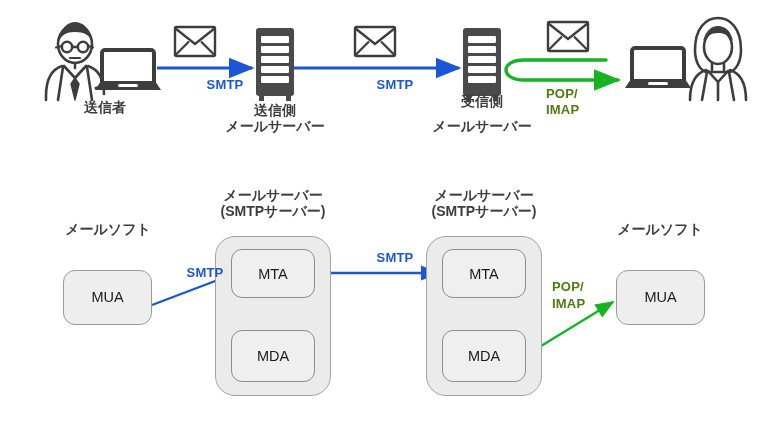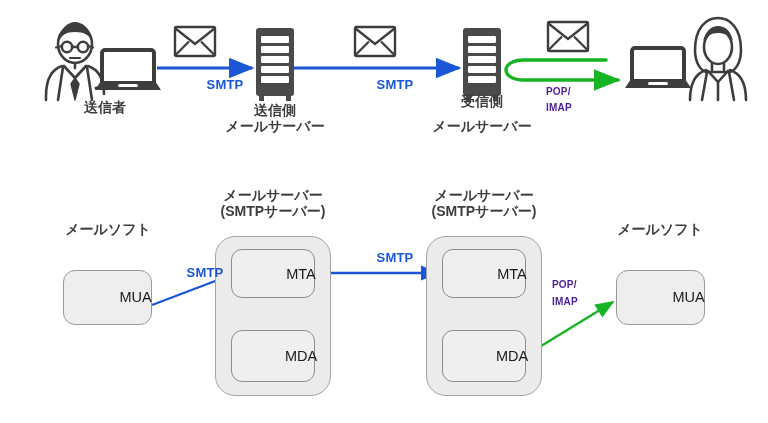--- a/index.html
+++ b/index.html
@@ -38,35 +38,34 @@
     font-weight: bold;
   }
   .lbl-proto-smtp {
     color: #1a56d6;
     font-size: 13px;
     font-weight: bold;
     letter-spacing: 0.2px;
     margin-left: 19px;
   }
   .lbl-proto-pop {
-    color: #4c1d95;
-    font-size: 10px;
+    color: #4d7c0f;
+    font-size: 13px;
     font-weight: bold;
     letter-spacing: 0.2px;
     text-align: left;
     line-height: 1.25;
   }
   .boxlabel {
     position: absolute;
     text-align: center;
     white-space: nowrap;
     color: #1a1a1a;
     font-size: 14.5px;
     font-weight: normal;
-    margin-left: 28px;
   }
   .node-box {
     position: absolute;
     background: #eeeeee;
     border: 1.3px solid #9a9a9a;
     border-radius: 12px;
     box-sizing: border-box;
   }
   .node-box.inner {
     background: #efefef;

